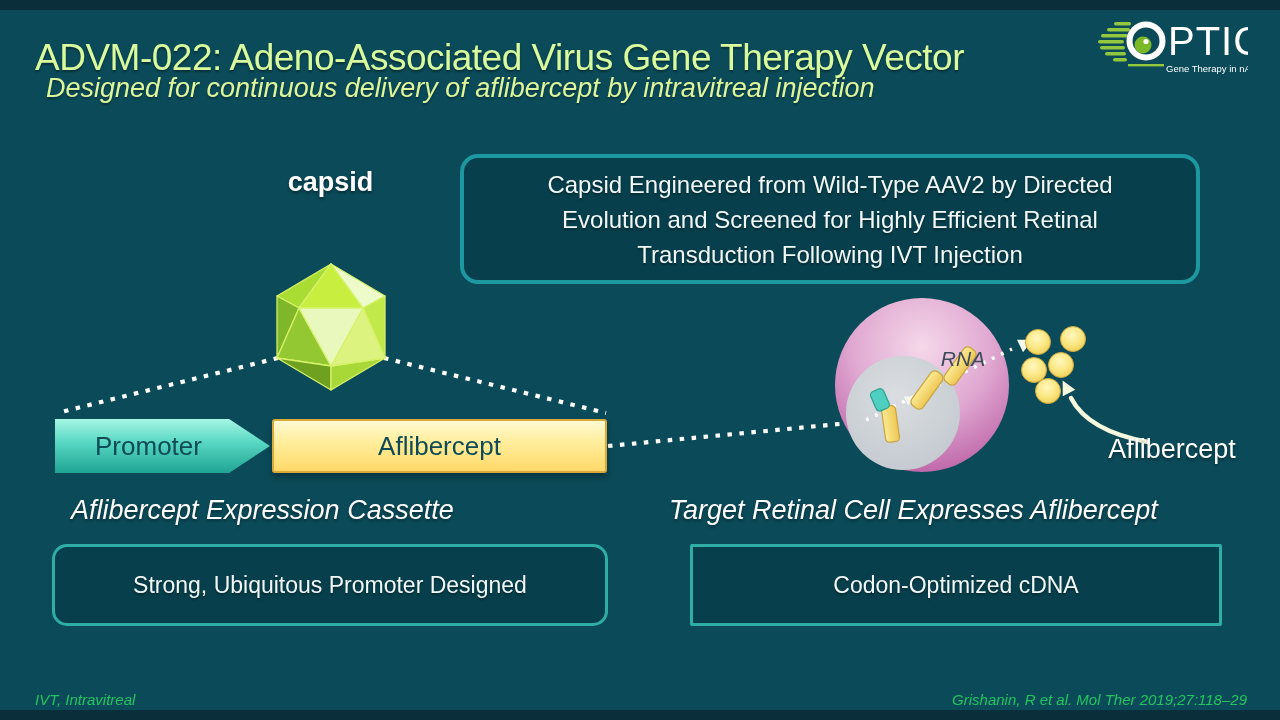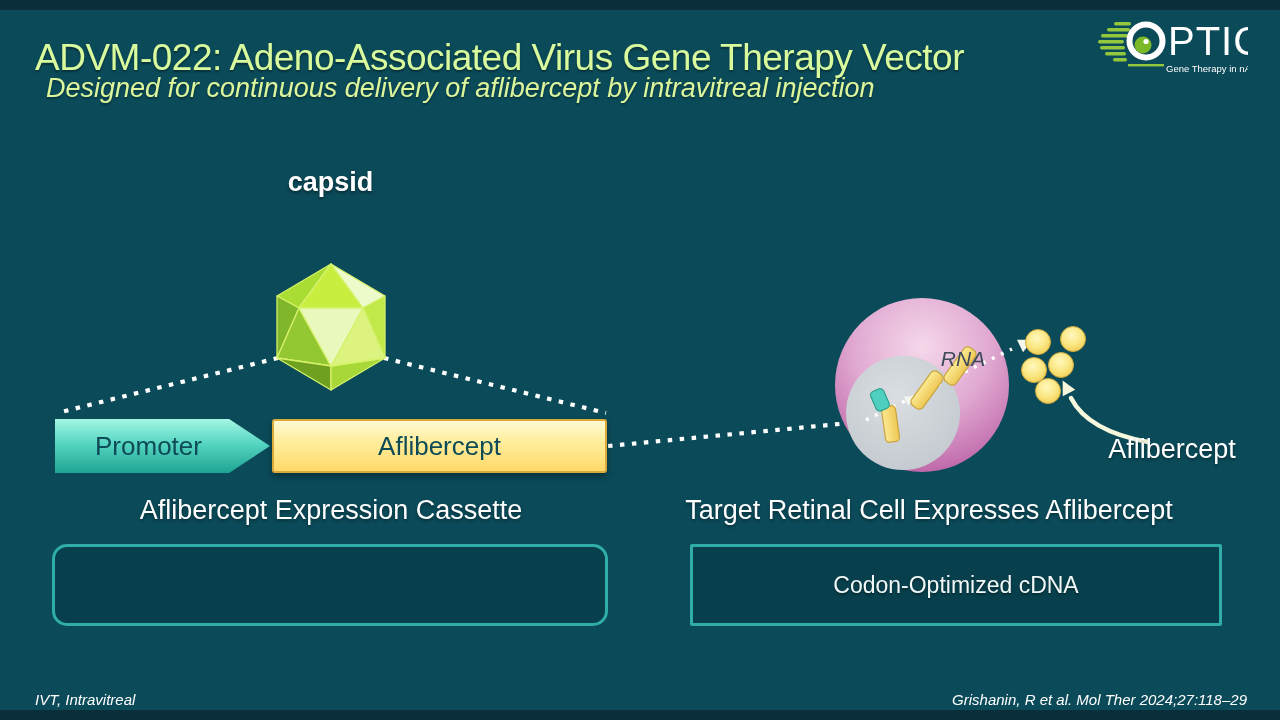--- a/index.html
+++ b/index.html
@@ -70,39 +70,40 @@
   .gene-box {
     position:absolute; left:272px; top:419px; width:335px; height:54px;
     background:linear-gradient(180deg,#FFFAD4 0%,#FFEE9E 40%,#FFD96A 100%);
     border:2px solid #D9A93A; border-radius:3px;
     display:flex; align-items:center; justify-content:center;
     font-size:26px; color:#0E4B56;
     box-shadow:0 4px 6px rgba(0,0,0,.3);
   }
 
   .caption {
-    position:absolute; width:520px; text-align:center;
+    position:absolute; width:520px; 
     font-size:27px; color:#FFFFFF; text-shadow:0 2px 3px rgba(0,0,0,.35);
     white-space:nowrap;
+    font-style:italic;
   }
   .caption.cassette { left:71px; top:495px; }
   .caption.cell { left:669px; top:495px; }
 
   .rna-label {
     position:absolute; left:928px; top:347px; width:70px;
     font-size:21px; color:#3D4B5A; text-align:center;font-style:italic;
   }
   .protein-label {
     position:absolute; left:1096px; top:434px; width:152px; text-align:center;
     font-size:27px; color:#FFFFFF; text-shadow:0 2px 3px rgba(0,0,0,.35);
     white-space:nowrap;
   }
 
   .footer {
-    position:absolute; top:691px; font-size:15px; font-style:italic; color:#ffffff;
+    position:absolute; top:691px; font-size:15px; font-style:italic; color:#22c55e;
     white-space:nowrap;
   }
   .footer.left { left:35px; }
   .footer.right { right:33px; text-align:right; }
 </style>
 </head>
 <body>
 
 <div class="slide">
 
@@ -131,20 +132,25 @@
       <text x="70" y="41" font-family="Liberation Sans, sans-serif" font-size="40" fill="#FFFFFF" letter-spacing="1">PTIC</text>
       <rect x="30" y="50" width="36" height="2.4" fill="#93C83E"></rect>
       <text x="68" y="58" font-family="Liberation Sans, sans-serif" font-size="9.5" fill="#FFFFFF">Gene Therapy in nAMD</text>
     </svg>
   </div>
 
   <div class="capsid-label">
     <div>capsid</div>
   </div>
 
+  <div class="callout capsid-box">
+    <div>Capsid Engineered from Wild-Type AAV2 by Directed</div>
+    <div>Evolution and Screened for Highly Efficient Retinal</div>
+    <div>Transduction Following IVT Injection</div>
+  </div>
 
   <svg class="diagram-svg" viewBox="0 0 1280 720">
     <defs>
       <radialGradient id="gradCell" cx="50%" cy="28%" r="80%">
         <stop offset="0%" stop-color="#F5D8EA"></stop>
         <stop offset="50%" stop-color="#E0A8D1"></stop>
         <stop offset="85%" stop-color="#C472AF"></stop>
         <stop offset="100%" stop-color="#B1539A"></stop>
       </radialGradient>
       <radialGradient id="gradNucleus" cx="45%" cy="35%" r="75%">
@@ -221,24 +227,25 @@
     <span>Promoter</span>
   </div>
   <div class="gene-box">
     <span>Aflibercept</span>
   </div>
 
   <div class="caption cassette">Aflibercept Expression Cassette</div>
   <div class="caption cell">Target Retinal Cell Expresses Aflibercept</div>
 
   <div class="callout promoter-box">
+    <div>Strong, Ubiquitous Promoter Designed</div>
   </div>
   <div class="callout cdna-box">
     <div>Codon-Optimized cDNA</div>
   </div>
 
   <div class="rna-label">RNA</div>
   <div class="protein-label">Aflibercept</div>
 
   <div class="footer left">IVT, Intravitreal</div>
-  <div class="footer right">Grishanin, R et al. Mol Ther 2024;27:118–29</div>
+  <div class="footer right">Grishanin, R et al. Mol Ther 2019;27:118–29</div>
 
 </div>
 
 </body></html>

